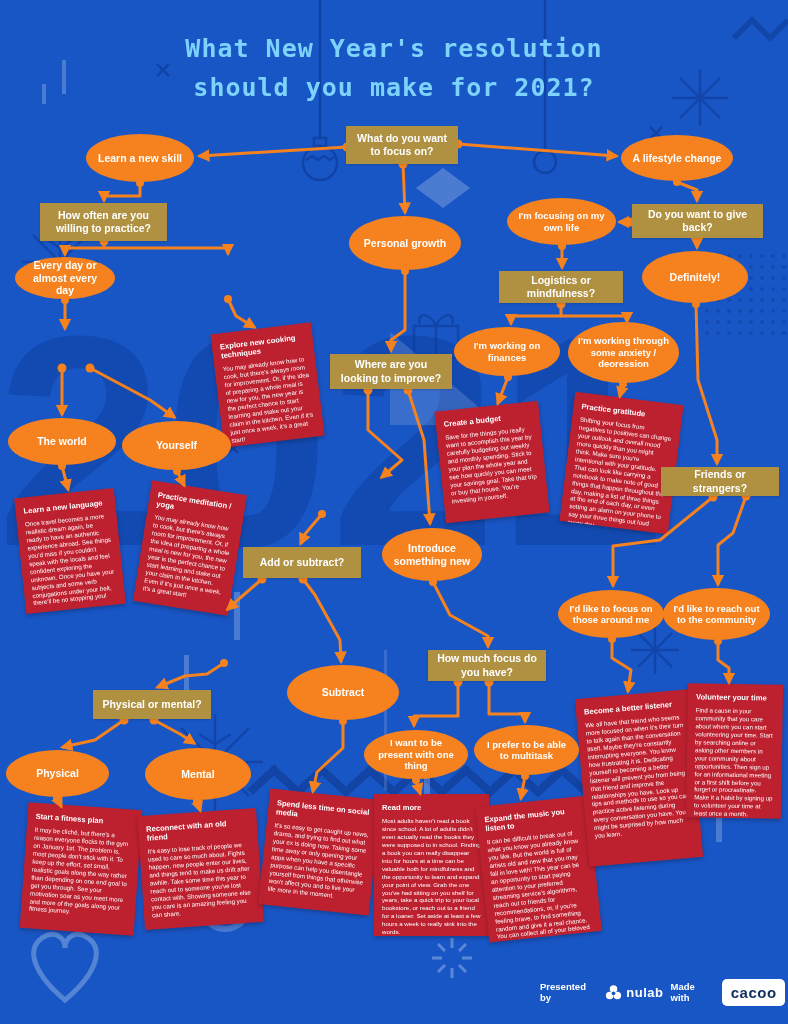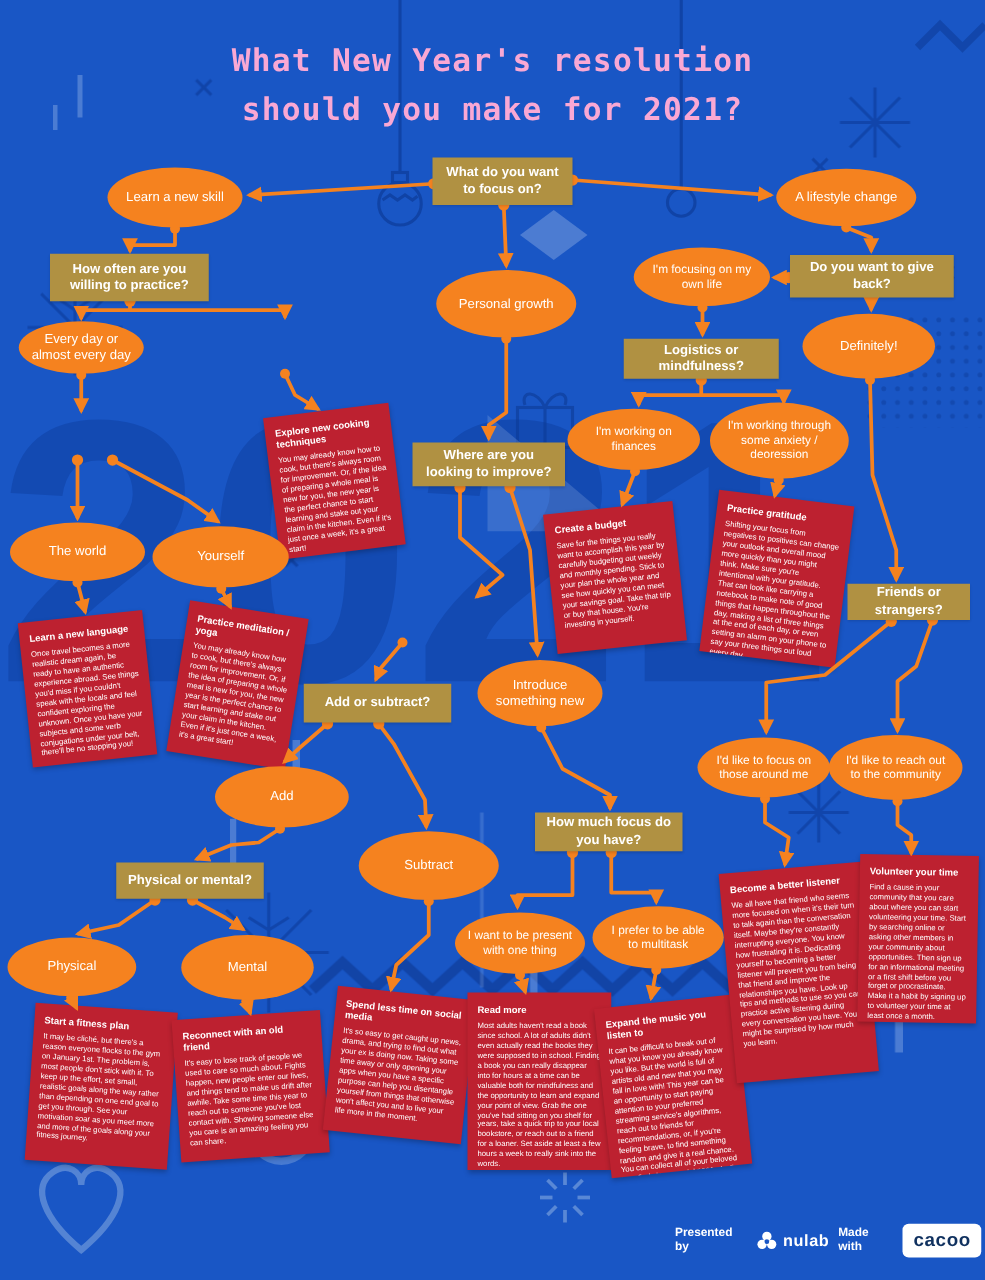--- a/index.html
+++ b/index.html
@@ -7,33 +7,33 @@
     position:relative;width:788px;height:1024px;overflow:hidden;
     background:#1956c5;
     font-family:"Liberation Sans", sans-serif;
   }
   #stage *{box-sizing:border-box;}
   .layer{position:absolute;left:0;top:0;width:788px;height:1024px;}
   svg.layer{pointer-events:none;}
 
   .title{
     position:absolute;left:0;top:30px;width:788px;text-align:center;
-    color:#f9a8d4;font-family:"DejaVu Sans Mono", monospace;font-weight:bold;
+    color:#7dd3fc;font-family:"DejaVu Sans Mono", monospace;font-weight:bold;
     font-size:25px;letter-spacing:1px;line-height:1.55;
   }
   .q{
     position:absolute;background:#b09142;color:#ffffff;
     display:flex;align-items:center;justify-content:center;text-align:center;
     font-weight:bold;font-size:10.5px;line-height:1.25;padding:2px 6px;
     box-shadow:0 1px 2px rgba(0,0,0,.15);
   }
   .a{
     position:absolute;background:#f5821f;color:#ffffff;border-radius:50%;
     display:flex;align-items:center;justify-content:center;text-align:center;
-    font-weight:normal;font-size:10.5px;line-height:1.2;padding:4px 10px;
+    font-weight:bold;font-size:10.5px;line-height:1.2;padding:4px 10px;
   }
   .a.small-text{font-size:9.5px;}
   .card{
     position:absolute;background:#bd2130;color:#ffffff;padding:9px 8px 8px 8px;
     overflow:hidden;box-shadow:0 2px 4px rgba(0,0,0,.25);
   }
   .card h4{margin:0 0 5px 0;font-size:7.6px;line-height:1.2;}
   .card p{margin:0;font-size:6.2px;line-height:1.28;}
   .footer{
     position:absolute;left:540px;top:972px;width:245px;height:40px;
@@ -309,30 +309,29 @@
     </div>
 
     <div class="q" style="left:346px;top:126px;width:112px;height:38px;">What do you want to focus on?</div>
     <div class="q" style="left:40px;top:203px;width:127px;height:38px;">How often are you willing to practice?</div>
     <div class="q" style="left:330px;top:354px;width:122px;height:35px;">Where are you looking to improve?</div>
     <div class="q" style="left:243px;top:547px;width:118px;height:31px;">Add or subtract?</div>
     <div class="q" style="left:93px;top:690px;width:118px;height:29px;">Physical or mental?</div>
     <div class="q" style="left:428px;top:650px;width:118px;height:31px;">How much focus do you have?</div>
     <div class="q" style="left:632px;top:204px;width:131px;height:34px;">Do you want to give back?</div>
     <div class="q" style="left:499px;top:271px;width:124px;height:32px;">Logistics or mindfulness?</div>
-    <div class="q" style="left:661px;top:467px;width:98px;height:29px;margin-left:17px;">Friends or strangers?</div>
+    <div class="q" style="left:661px;top:467px;width:118px;height:29px;">Friends or strangers?</div>
 
     <div class="a" style="left:86px;top:134px;width:108px;height:48px;">Learn a new skill</div>
     <div class="a" style="left:621px;top:135px;width:112px;height:46px;">A lifestyle change</div>
     <div class="a" style="left:349px;top:216px;width:112px;height:54px;">Personal growth</div>
     <div class="a" style="left:15px;top:257px;width:100px;height:42px;">Every day or almost every day</div>
     <div class="a" style="left:8px;top:418px;width:108px;height:47px;">The world</div>
     <div class="a" style="left:122px;top:421px;width:109px;height:49px;">Yourself</div>
     <div class="a" style="left:382px;top:528px;width:100px;height:53px;">Introduce something new</div>
-    <div class="a" style="left:172px;top:613px;width:107px;height:49px;">Add</div>
     <div class="a" style="left:287px;top:665px;width:112px;height:55px;">Subtract</div>
     <div class="a" style="left:6px;top:750px;width:103px;height:47px;">Physical</div>
     <div class="a" style="left:145px;top:748px;width:106px;height:52px;">Mental</div>
     <div class="a small-text" style="left:364px;top:730px;width:104px;height:49px;">I want to be present with one thing</div>
     <div class="a small-text" style="left:474px;top:725px;width:105px;height:50px;">I prefer to be able to multitask</div>
     <div class="a small-text" style="left:507px;top:198px;width:109px;height:47px;">I'm focusing on my own life</div>
     <div class="a small-text" style="left:454px;top:327px;width:106px;height:49px;">I'm working on finances</div>
     <div class="a small-text" style="left:568px;top:322px;width:111px;height:61px;">I'm working through some anxiety / deoression</div>
     <div class="a" style="left:642px;top:251px;width:106px;height:52px;">Definitely!</div>
     <div class="a small-text" style="left:558px;top:590px;width:106px;height:48px;">I'd like to focus on those around me</div>

